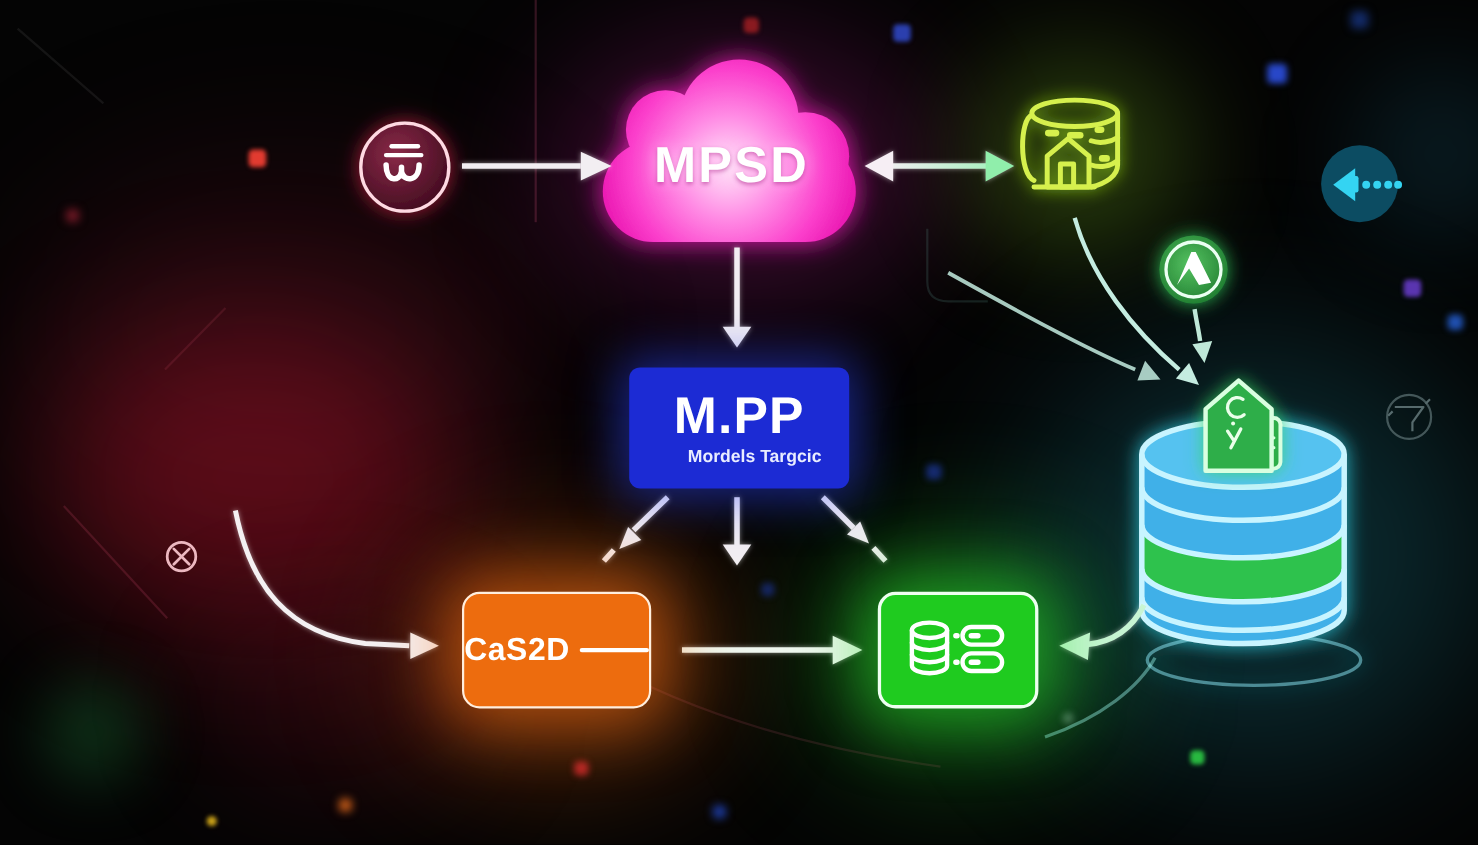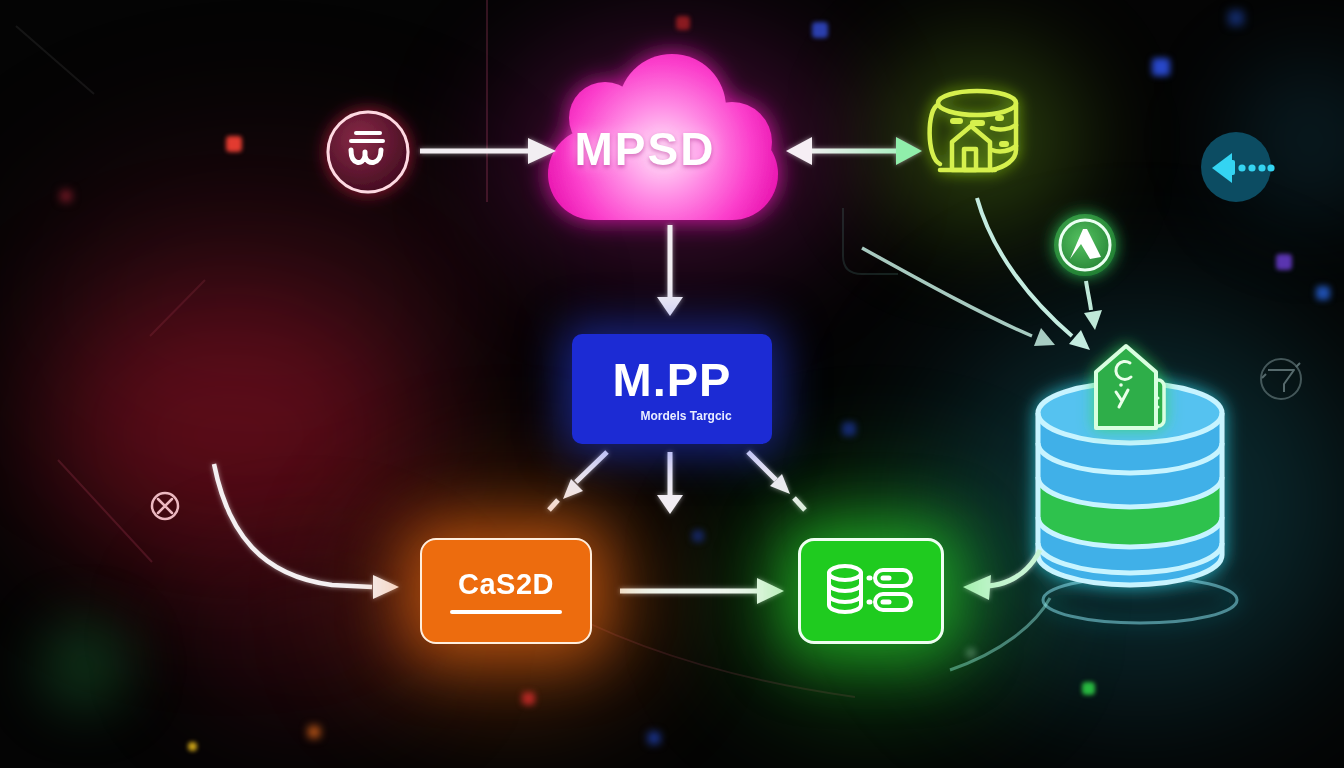--- a/index.html
+++ b/index.html
@@ -2,33 +2,33 @@
 <html><head>
 <meta charset="utf-8">
 <style>
   html,body{margin:0;padding:0;background:#000;}
   .stage{position:relative;width:1344px;height:768px;background:#040404;overflow:hidden;
          font-family:"Liberation Sans",sans-serif;}
   .glow{position:absolute;border-radius:50%;pointer-events:none;}
   .dot{position:absolute;border-radius:4px;pointer-events:none;}
   .layer{position:absolute;left:0;top:0;}
   .node{position:absolute;display:flex;align-items:center;justify-content:center;box-sizing:border-box;}
-  .cloud-label{position:absolute;left:532px;top:122px;width:226px;text-align:center;
+  .cloud-label{position:absolute;left:552px;top:122px;width:226px;text-align:center;
     font-size:46px;font-weight:800;color:#fff;letter-spacing:2px;
     text-shadow:0 0 16px rgba(255,190,240,.95),0 2px 4px rgba(150,0,110,.6);}
   .box-blue{left:572px;top:334px;width:200px;height:110px;background:#1c2bd4;border-radius:10px;
     box-shadow:0 0 44px 10px rgba(45,70,255,.50);flex-direction:column;}
   .box-blue .t{font-size:47px;font-weight:800;color:#fff;line-height:1;letter-spacing:1px;}
-  .box-blue .s{font-size:12px;font-weight:700;color:#e9edff;margin-top:6px;margin-left:28px;}
+  .box-blue .s{font-size:16px;font-weight:700;color:#e9edff;margin-top:6px;margin-left:28px;}
   .box-red{left:118px;top:352px;width:200px;height:106px;border-radius:14px;
     background:linear-gradient(180deg,#ff2640,#dc0e2c);border:2.5px solid rgba(255,255,255,.95);
     box-shadow:0 0 58px 16px rgba(255,25,55,.55);gap:9px;}
   .box-red .label{color:#fff;font-size:23px;font-weight:700;}
   .box-orange{left:420px;top:538px;width:172px;height:106px;background:#ed6c0e;border-radius:16px;
-    border:2.5px solid #ffeedd;box-shadow:0 0 58px 16px rgba(255,115,20,.55);flex-direction:column;gap:9px;}
+    border:2.5px solid #ffeedd;box-shadow:0 0 58px 16px rgba(255,115,20,.55);flex-direction:row;gap:9px;}
   .box-orange .label{color:#fff;font-size:29px;font-weight:700;letter-spacing:.5px;}
   .box-orange .rule{width:112px;height:4px;background:#fff;border-radius:2px;}
   .box-green{left:798px;top:538px;width:146px;height:106px;background:#1fcb1f;border-radius:16px;
     border:3px solid #eefff0;box-shadow:0 0 58px 16px rgba(45,225,45,.55);}
 </style>
 </head>
 <body>
 
 <div class="stage">
 

